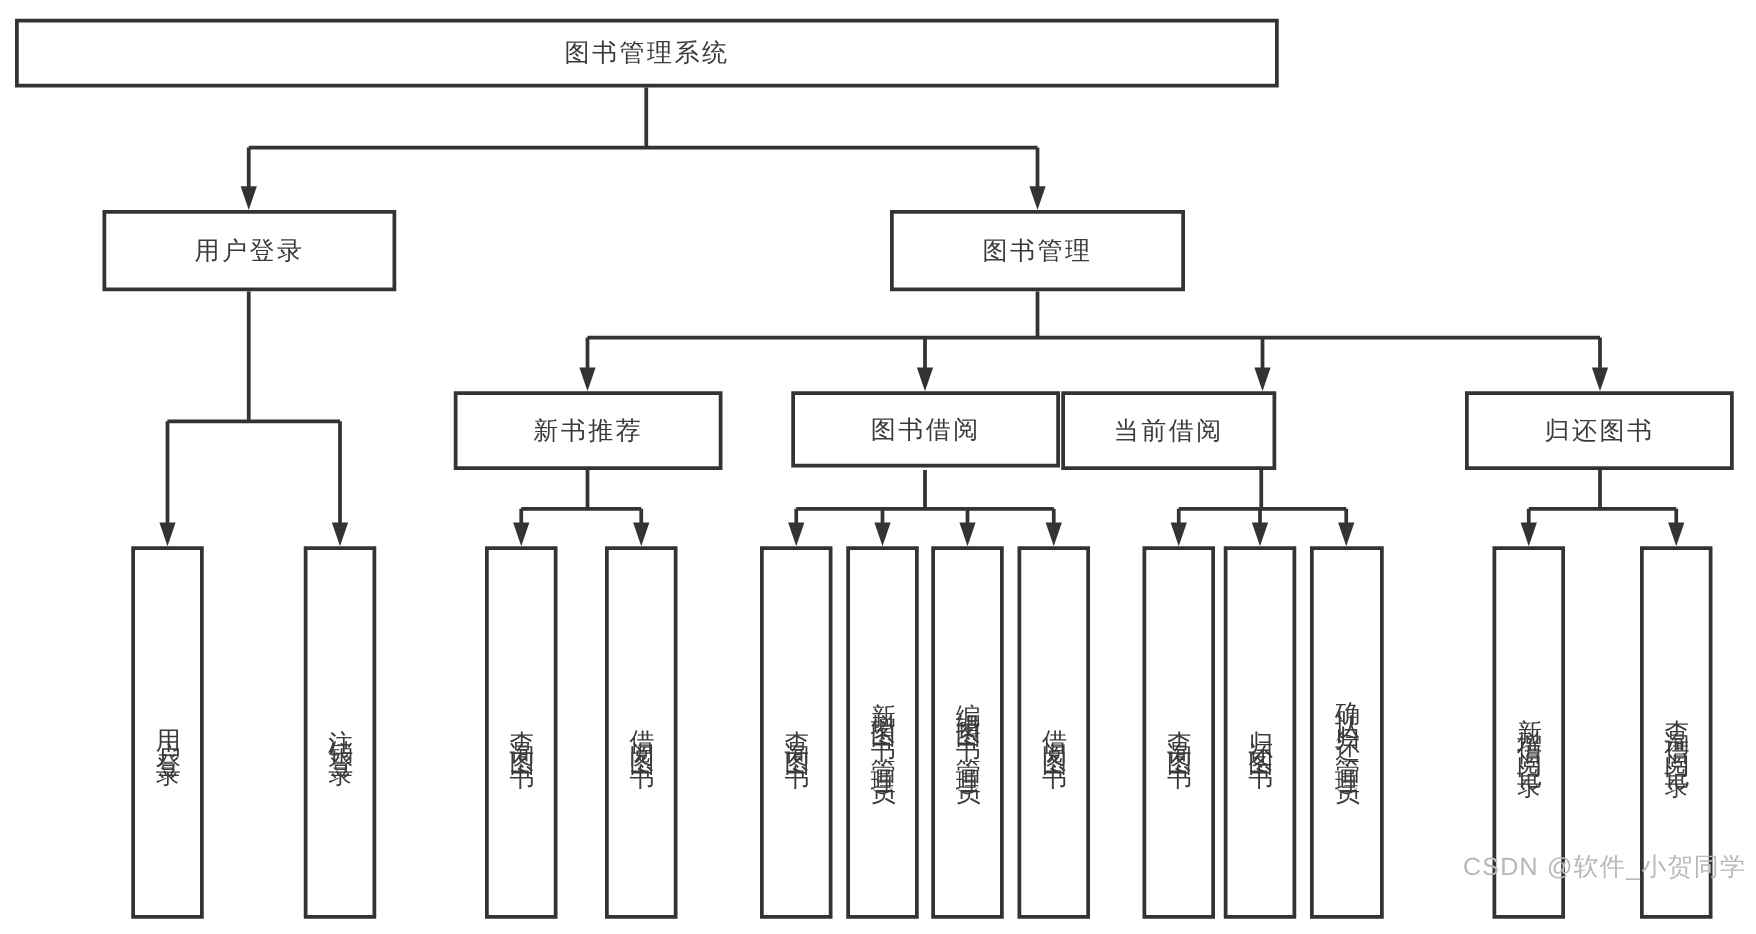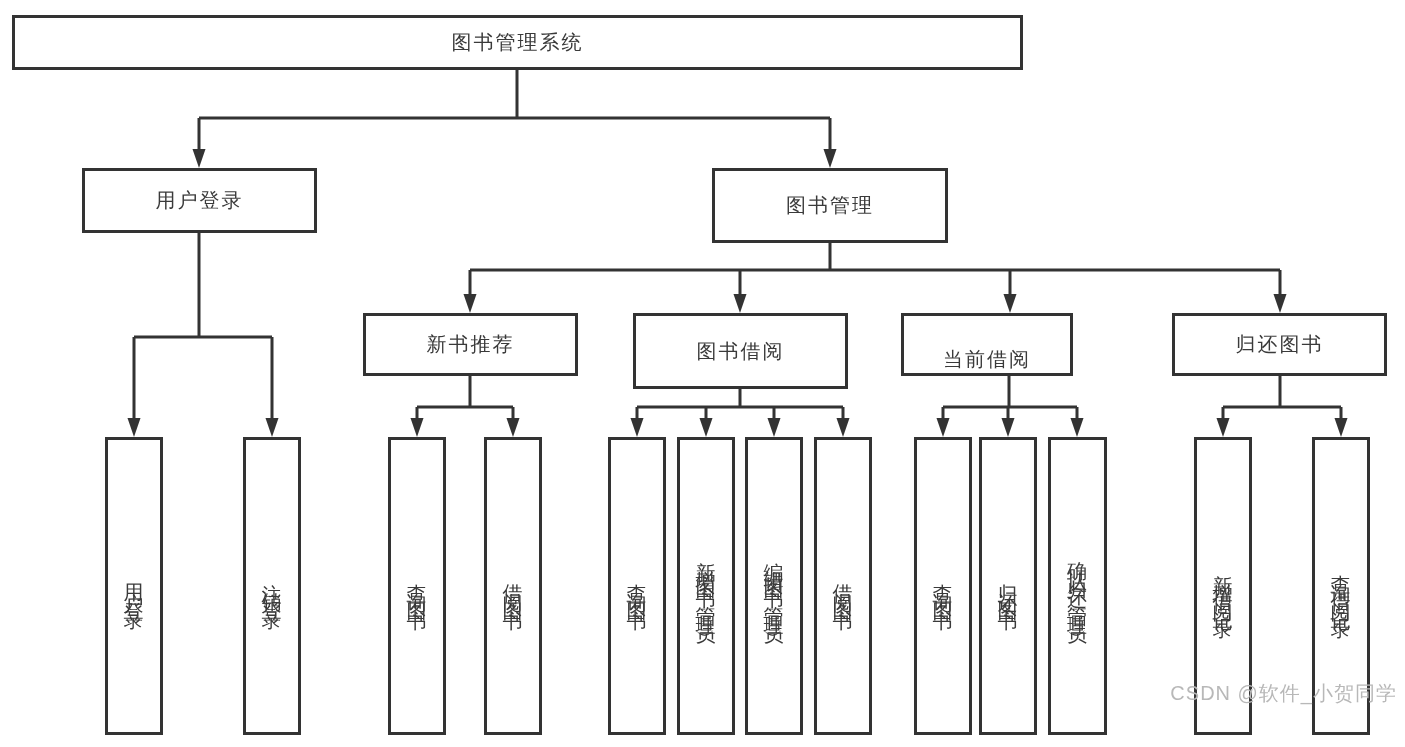--- a/index.html
+++ b/index.html
@@ -99,31 +99,31 @@
     </g>
   </svg>
 
   <div class="node" style="left:12px; top:15px; width:1011px; height:55px;">
     <span>图书管理系统</span>
   </div>
 
   <div class="node" style="left:82px; top:168px; width:235px; height:65px;">
     <span>用户登录</span>
   </div>
-  <div class="node" style="left:712px; top:168px; width:236px; height:75px;">
+  <div class="node" style="left:712px; top:168px; width:236px; height:65px;">
     <span>图书管理</span>
   </div>
 
   <div class="node" style="left:363px; top:313px; width:215px; height:63px;">
     <span>新书推荐</span>
   </div>
-  <div class="node" style="left:633px; top:313px; width:215px; height:76px;">
+  <div class="node" style="left:633px; top:313px; width:215px; height:61px;">
     <span>图书借阅</span>
   </div>
-  <div class="node" style="left:901px; top:313px; width:172px; height:63px;align-items:flex-end;">
+  <div class="node" style="left:849px; top:313px; width:172px; height:63px;">
     <span>当前借阅</span>
   </div>
   <div class="node" style="left:1172px; top:313px; width:215px; height:63px;">
     <span>归还图书</span>
   </div>
 
   <div class="node leaf" style="left:105px; top:437px; width:58px; height:298px;">
     <span>用户登录</span>
   </div>
   <div class="node leaf" style="left:243px; top:437px; width:58px; height:298px;">

